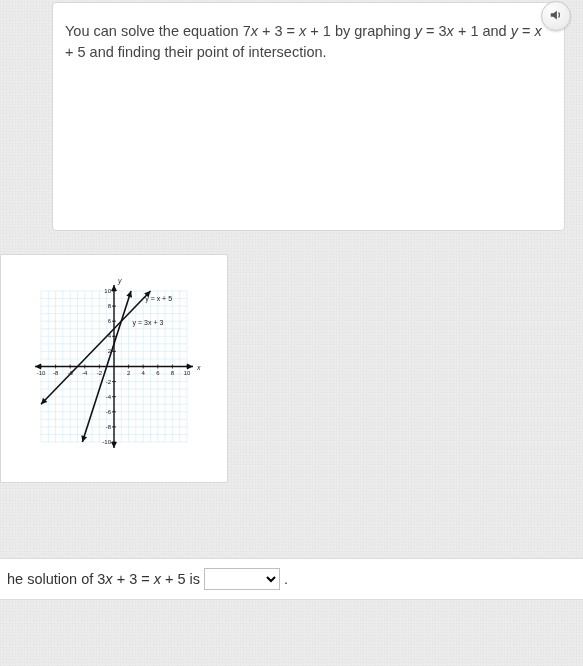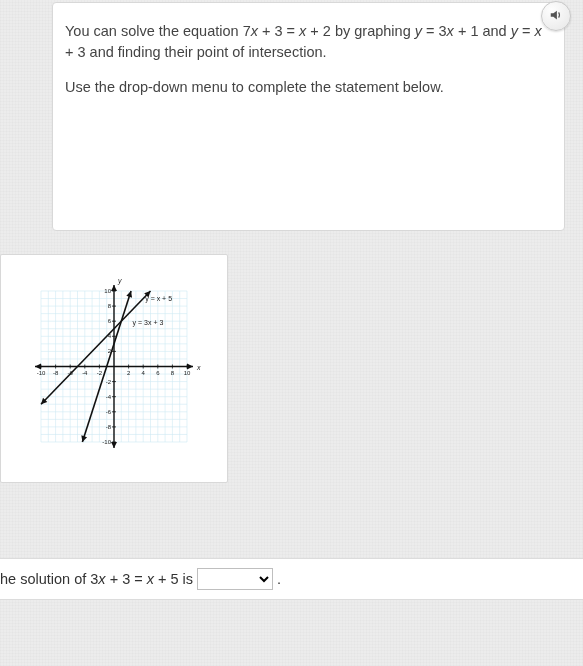--- a/index.html
+++ b/index.html
@@ -77,21 +77,21 @@
     position: absolute;
     left: 0;
     top: 558px;
     width: 583px;
     height: 42px;
     background: #fff;
     border-top: 1px solid #dcdcdc;
     border-bottom: 1px solid #dcdcdc;
     display: flex;
     align-items: center;
-    padding-left: 0px;
+    padding-left: 7px;
     box-sizing: border-box;
     font-size: 14.5px;
     color: #333;
   }
   .answer-bar select {
     margin: 0 4px;
     height: 22px;
     border: 1px solid #bfbfbf;
     background: #fff;
     font-size: 12px;
@@ -112,24 +112,23 @@
   <div class="audio-btn">
     <span>
       <svg width="14" height="14" viewBox="0 0 16 16">
         <path d="M2 6 H5 L9 3 V13 L5 10 H2 Z" fill="#555"></path>
         <path d="M11 5 Q13 8 11 11" fill="none" stroke="#555" stroke-width="1.3"></path>
       </svg>
     </span>
   </div>
 
   <p>
-    <span>You can solve the equation 7</span><em>x</em><span> + 3 = </span><em>x</em><span> + 2 by graphing </span><em>y</em><span> = 3</span><em>x</em><span> + 1 and </span><em>y</em><span> = </span><em>x</em><span> + 3 and finding their point of intersection.</span>
+    <span>You can solve the equation 7</span><em>x</em><span> + 3 = </span><em>x</em><span> + 1 by graphing </span><em>y</em><span> = 3</span><em>x</em><span> + 1 and </span><em>y</em><span> = </span><em>x</em><span> + 5 and finding their point of intersection.</span>
   </p>
 
-  <p>Use the drop-down menu to complete the statement below.</p>
 </div>
 
 <div class="graph-card">
   <svg id="chart-svg" width="190" height="195" viewBox="0 0 190 195">
       <line x1="22" y1="22" x2="22" y2="173" stroke="#cfe9f3" stroke-width="0.6"></line>
       <line x1="29.3" y1="22" x2="29.3" y2="173" stroke="#cfe9f3" stroke-width="0.6"></line>
       <line x1="36.6" y1="22" x2="36.6" y2="173" stroke="#cfe9f3" stroke-width="0.6"></line>
       <line x1="43.9" y1="22" x2="43.9" y2="173" stroke="#cfe9f3" stroke-width="0.6"></line>
       <line x1="51.2" y1="22" x2="51.2" y2="173" stroke="#cfe9f3" stroke-width="0.6"></line>
       <line x1="58.5" y1="22" x2="58.5" y2="173" stroke="#cfe9f3" stroke-width="0.6"></line>

